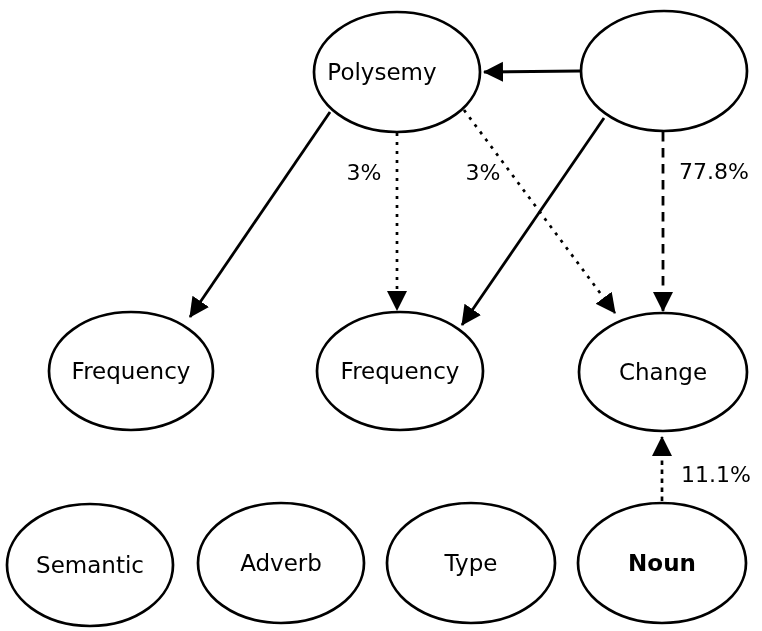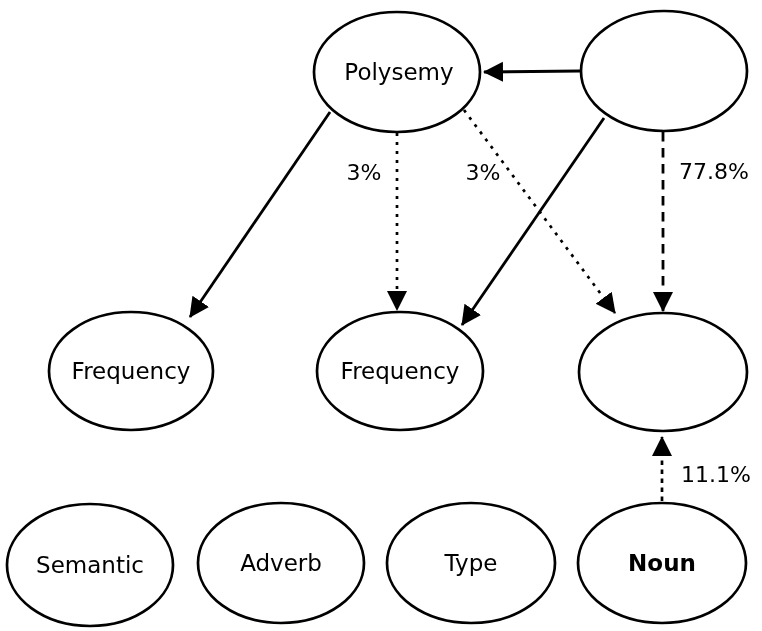--- a/index.html
+++ b/index.html
@@ -63,30 +63,31 @@
       <ellipse class="node-shape" cx="131" cy="371" rx="82" ry="59"></ellipse>
       <ellipse class="node-shape" cx="400" cy="371" rx="83" ry="59"></ellipse>
       <ellipse class="node-shape" cx="663" cy="372" rx="84" ry="59"></ellipse>
       <ellipse class="node-shape" cx="90" cy="565" rx="83" ry="61"></ellipse>
       <ellipse class="node-shape" cx="281" cy="563" rx="83" ry="60"></ellipse>
       <ellipse class="node-shape" cx="471" cy="563" rx="84" ry="60"></ellipse>
       <ellipse class="node-shape" cx="662" cy="563" rx="84" ry="60"></ellipse>
     </g>
   </svg>
 
-  <div class="node-label" style="left:399px; top:72px;text-align:center;">Polysemy</div>
+  <div class="node-label" style="left:382px; top:72px;text-align:center;">Polysemy</div>
 
 
   <div class="node-label" style="left:131px; top:371px;">Frequency</div>
 
   <div class="node-label" style="left:400px; top:371px;">
     <div>Frequency</div>
   </div>
 
   <div class="node-label" style="left:663px; top:372px;">
+    <div>Change</div>
   </div>
 
   <div class="node-label" style="left:90px; top:565px;">Semantic</div>
 
   <div class="node-label" style="left:281px; top:563px;">Adverb</div>
 
   <div class="node-label" style="left:471px; top:563px;">Type</div>
 
   <div class="node-label" style="left:662px; top:563px;font-weight:bold;">Noun</div>
 

